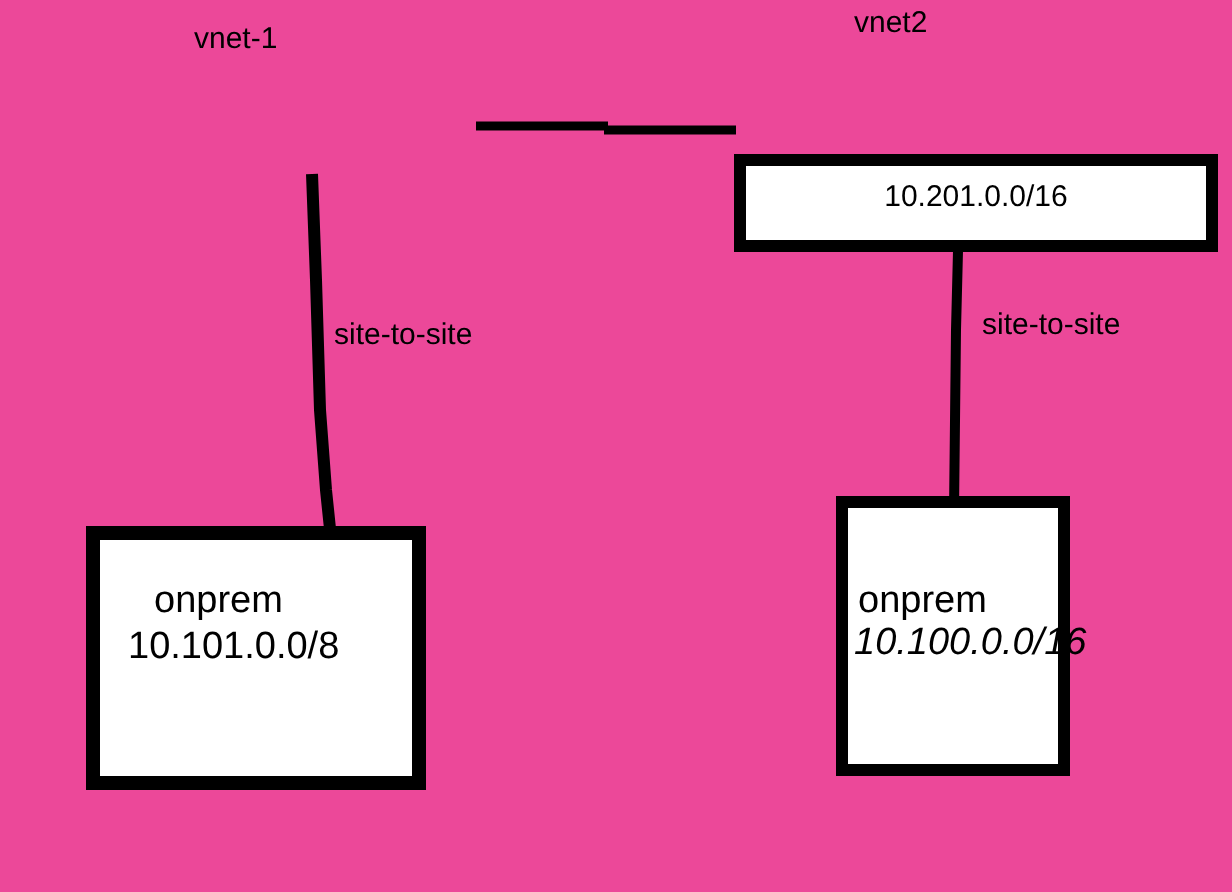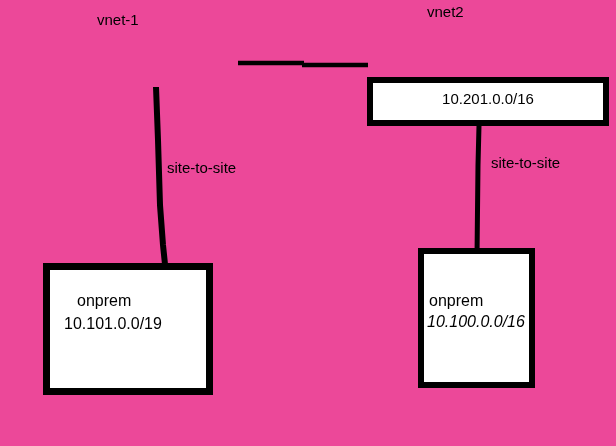--- a/index.html
+++ b/index.html
@@ -49,21 +49,21 @@
   }
   .branch-left-box {
     left: 43px; top: 263px; width: 170px; height: 132px;
     border-width: 7px;
   }
   .branch-right-box {
     left: 418px; top: 248px; width: 117px; height: 140px;
   }
   .node-box .inner-text {
     position: absolute;
-    font-size: 16px;
+    font-size: 19px;
     line-height: 16px;
     white-space: nowrap;
   }
   .branch-left-box .name-line { left: 27px; top: 23px; }
   .branch-left-box .cidr-line { left: 14px; top: 46px; }
   .branch-right-box .name-line { left: 5px; top: 39px; }
   .branch-right-box .cidr-line { left: 3px; top: 60px; font-style: italic; }
   .vnet-cidr {
     font-size: 15px;
     line-height: 16px;
@@ -97,21 +97,21 @@
   <div class="free-label lbl-vnet2">vnet2</div>
   <div class="node-box vnet2-box">
     <span class="vnet-cidr">10.201.0.0/16</span>
   </div>
 
   <div class="free-label lbl-s2s-left">site-to-site</div>
   <div class="free-label lbl-s2s-right">site-to-site</div>
 
   <div class="node-box branch-left-box">
     <span class="inner-text name-line">onprem</span>
-    <span class="inner-text cidr-line">10.101.0.0/19</span>
+    <span class="inner-text cidr-line">10.101.0.0/8</span>
   </div>
 
   <div class="node-box branch-right-box">
     <span class="inner-text name-line">onprem</span>
     <span class="inner-text cidr-line">10.100.0.0/16</span>
   </div>
 
 </div>
 
 </body></html>

